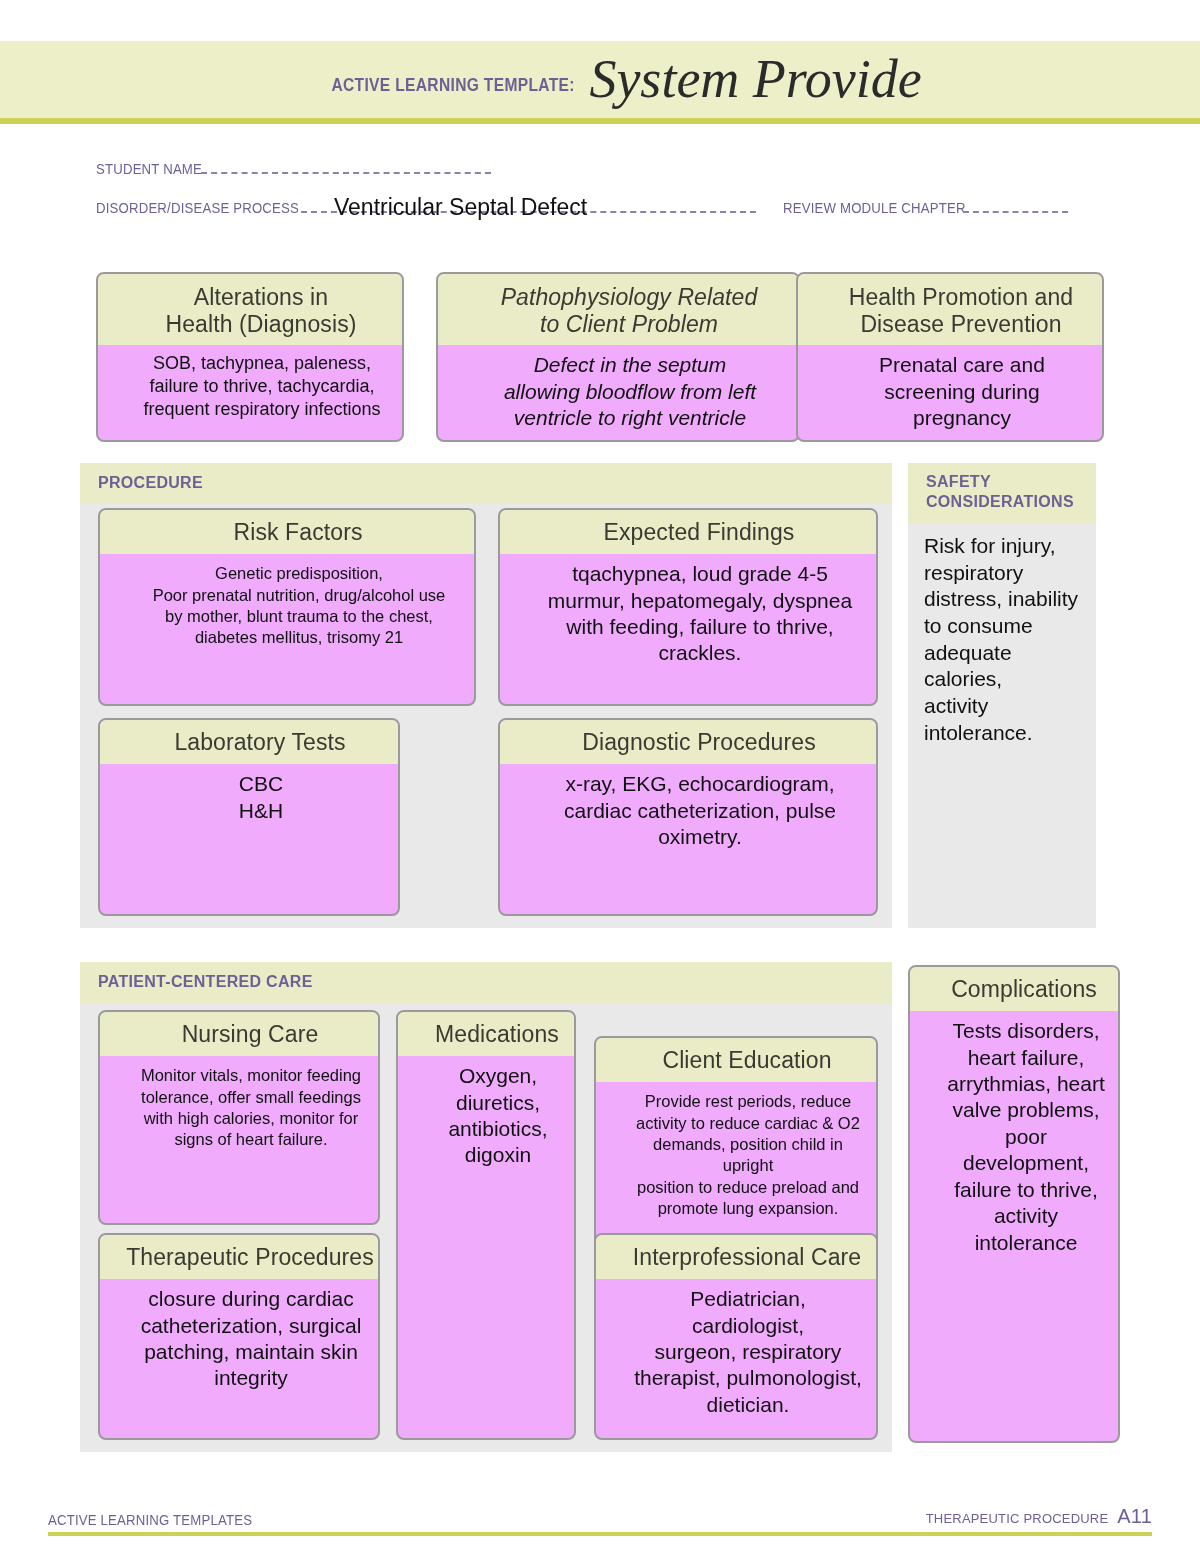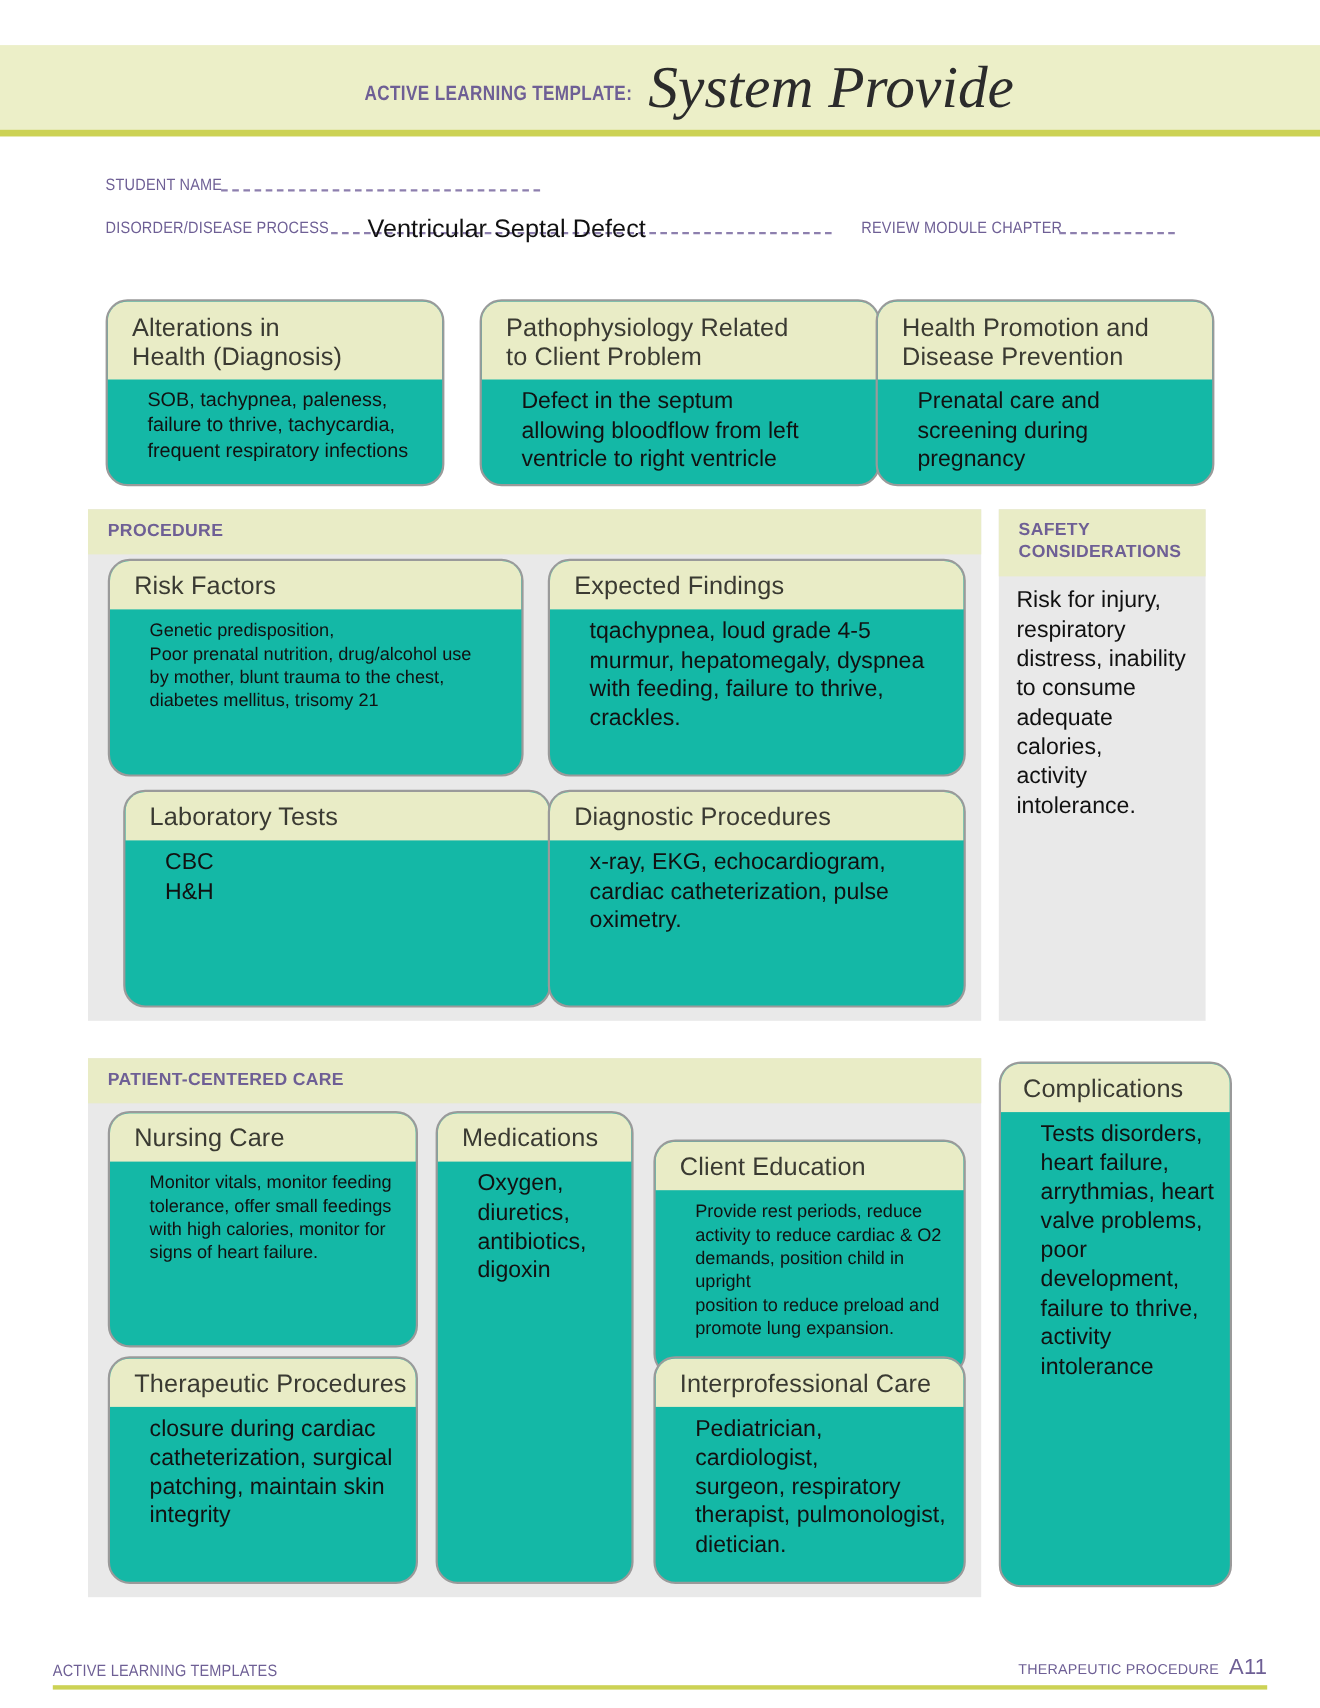--- a/index.html
+++ b/index.html
@@ -64,24 +64,25 @@
     position:absolute;
     font-size:23px;color:#111;
     bottom:4px;
   }
   .row2{margin-top:13px;}
 
   
   .card{
     position:absolute;
     border:2px solid #9a9a9a;
-    border-radius:20px;
-    background:#14b8a6;
+    border-radius:8px;
+    background:#f0abfc;
     box-sizing:border-box;
     overflow:hidden;
+    text-align:center;
   }
   .card-head{
     background:#e9ecc6;
     padding:9px 0 8px 22px;
     font-size:23px;
     color:#3a3a32;
     line-height:1.18;
     letter-spacing:.1px;
   }
   .card-head.two-line{padding-top:10px;padding-bottom:7px;}
@@ -168,21 +169,21 @@
 </div>
 
 <div class="card" style="left:96px;top:272px;width:308px;height:170px;">
   <div class="card-head two-line" style="white-space:pre-line;">Alterations in
 Health (Diagnosis)</div>
   <div class="card-body" style="font-size:18px;">SOB, tachypnea, paleness,
 failure to thrive, tachycardia,
 frequent respiratory infections</div>
 </div>
 
-<div class="card" style="left:436px;top:272px;width:364px;height:170px;">
+<div class="card" style="left:436px;top:272px;width:364px;height:170px;font-style:italic;">
   <div class="card-head two-line" style="white-space:pre-line;">Pathophysiology Related
 to Client Problem</div>
   <div class="card-body">Defect in the septum
 allowing bloodflow from left
 ventricle to right ventricle</div>
 </div>
 
 <div class="card" style="left:796px;top:272px;width:308px;height:170px;">
   <div class="card-head two-line" style="white-space:pre-line;">Health Promotion and
 Disease Prevention</div>
@@ -203,21 +204,21 @@
 </div>
 
 <div class="card" style="left:498px;top:508px;width:380px;height:198px;">
   <div class="card-head">Expected Findings</div>
   <div class="card-body">tqachypnea, loud grade 4-5
 murmur, hepatomegaly, dyspnea
 with feeding, failure to thrive,
 crackles.</div>
 </div>
 
-<div class="card" style="left:112px;top:718px;width:389px;height:198px;">
+<div class="card" style="left:98px;top:718px;width:302px;height:198px;">
   <div class="card-head">Laboratory Tests</div>
   <div class="card-body">CBC
 H&amp;H</div>
 </div>
 
 <div class="card" style="left:498px;top:718px;width:380px;height:198px;">
   <div class="card-head">Diagnostic Procedures</div>
   <div class="card-body">x-ray, EKG, echocardiogram,
 cardiac catheterization, pulse
 oximetry.</div>

